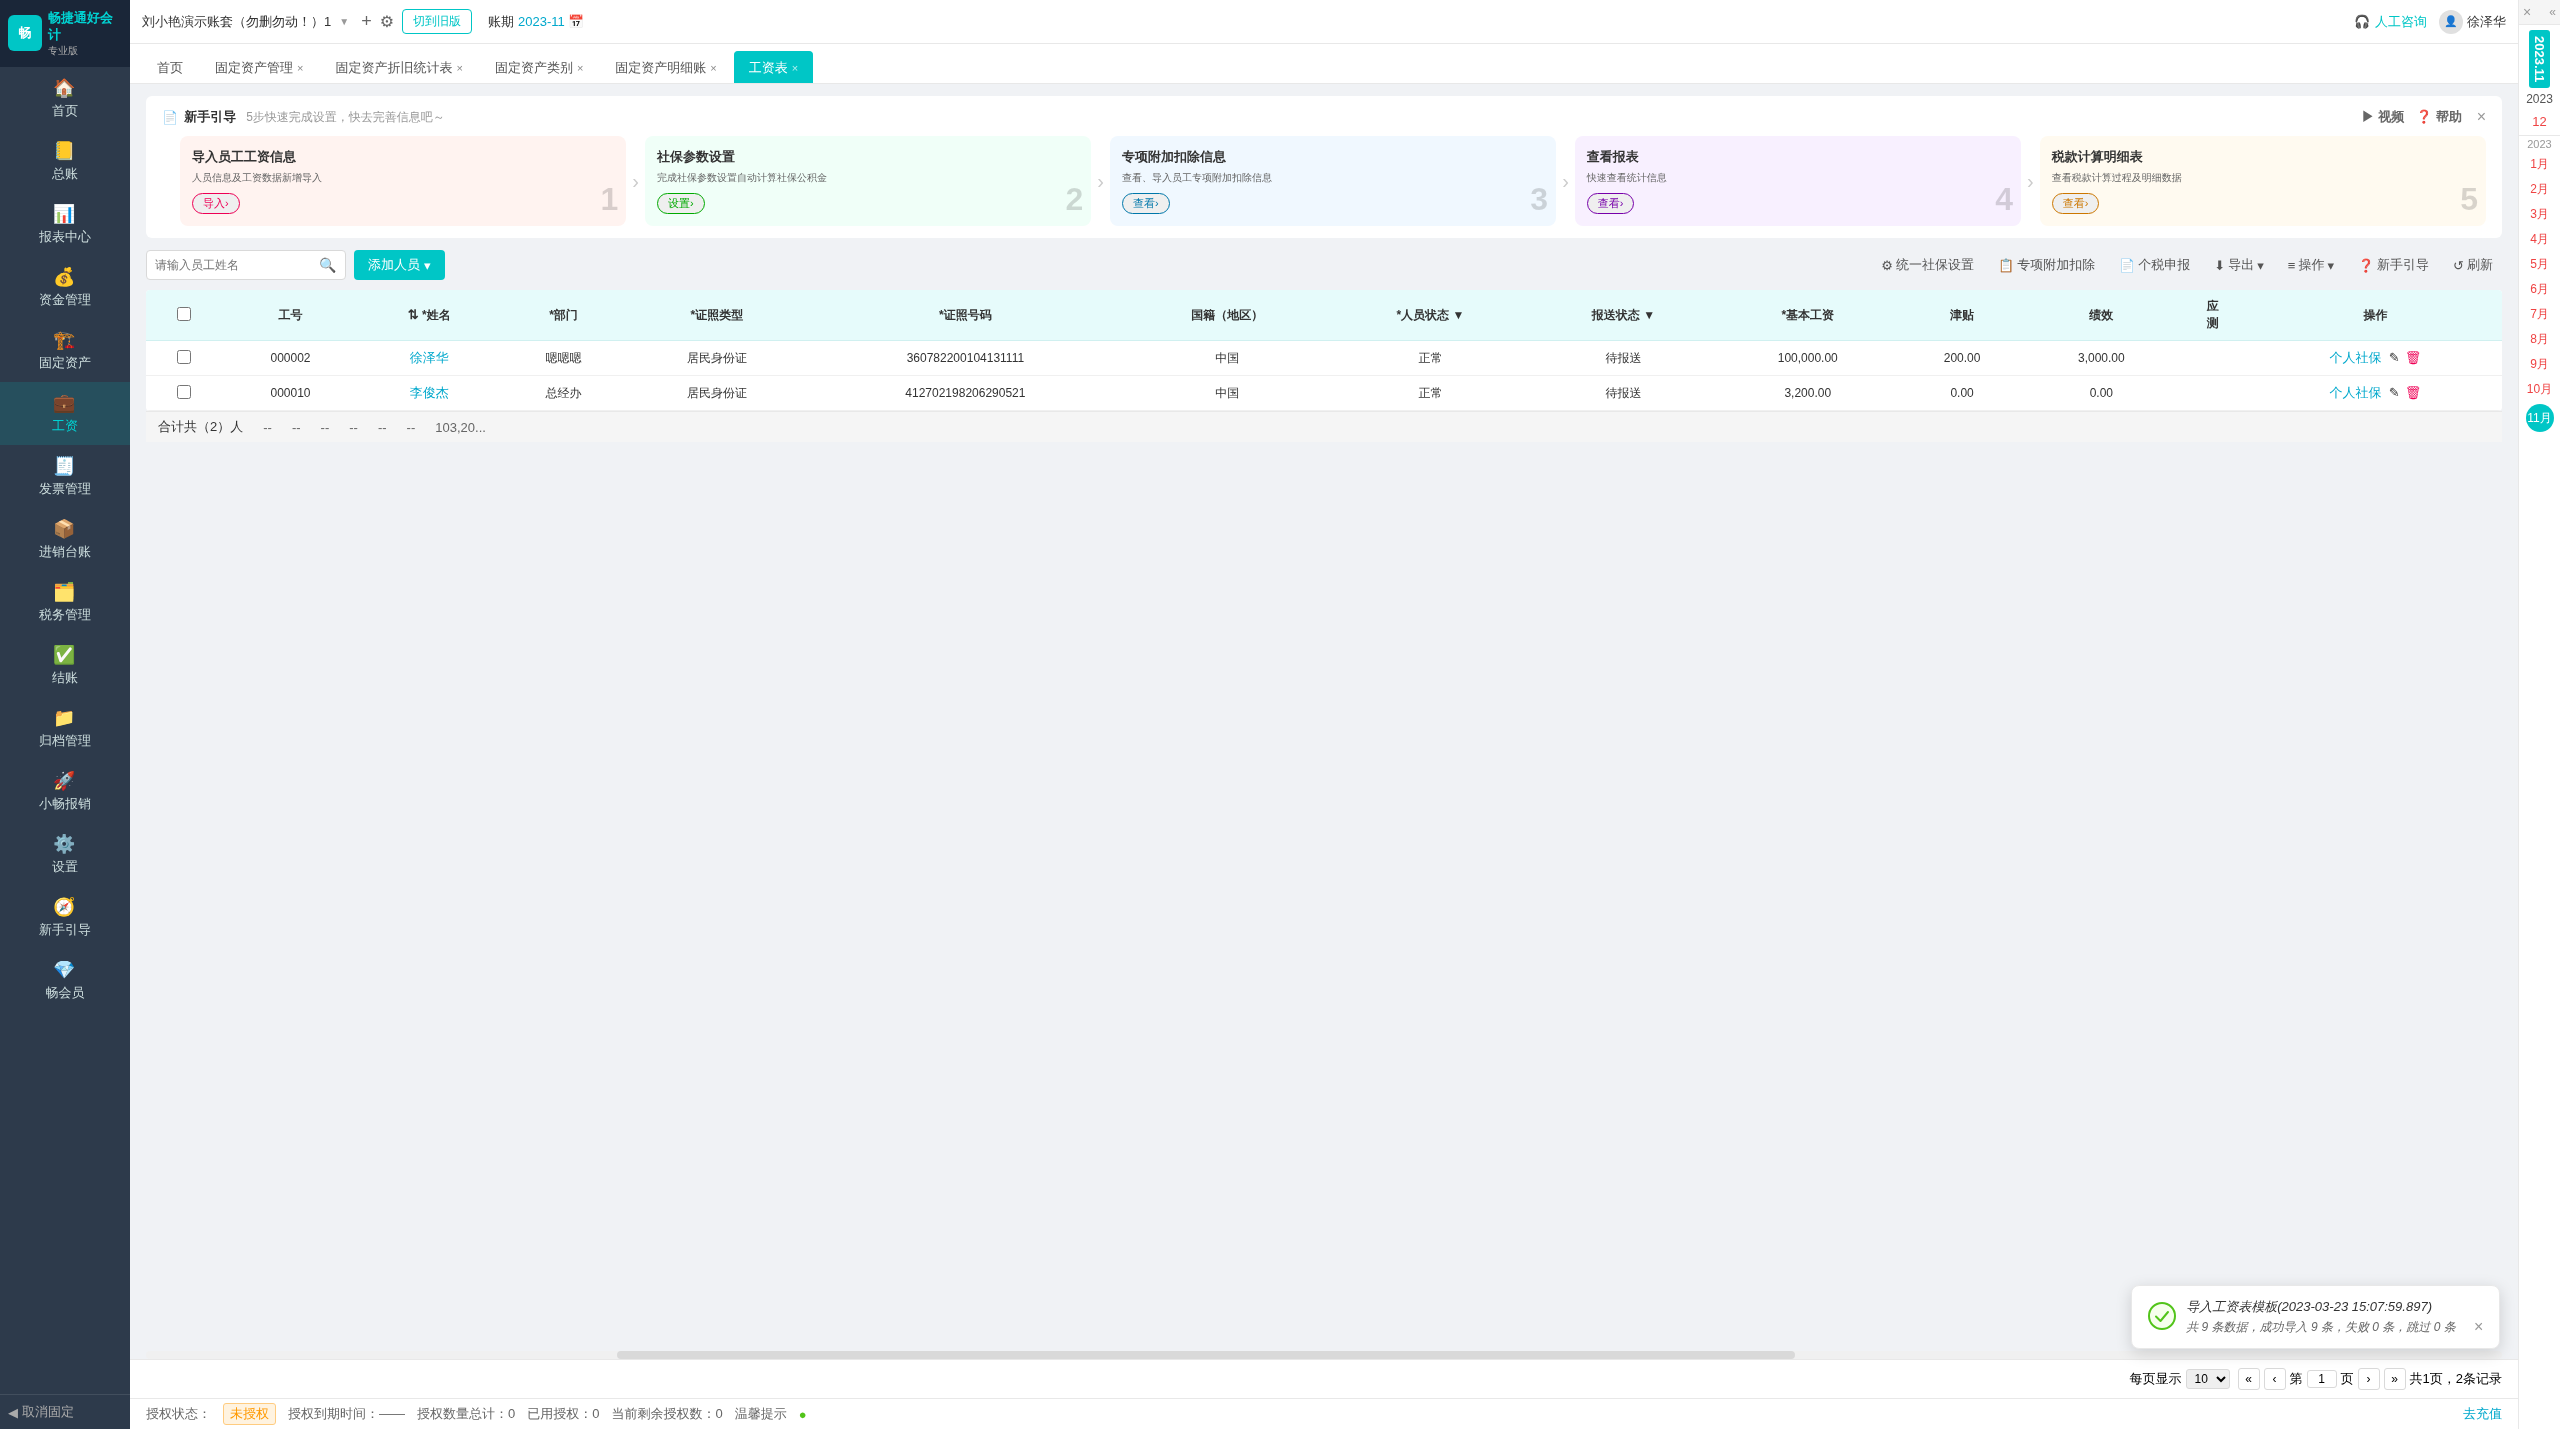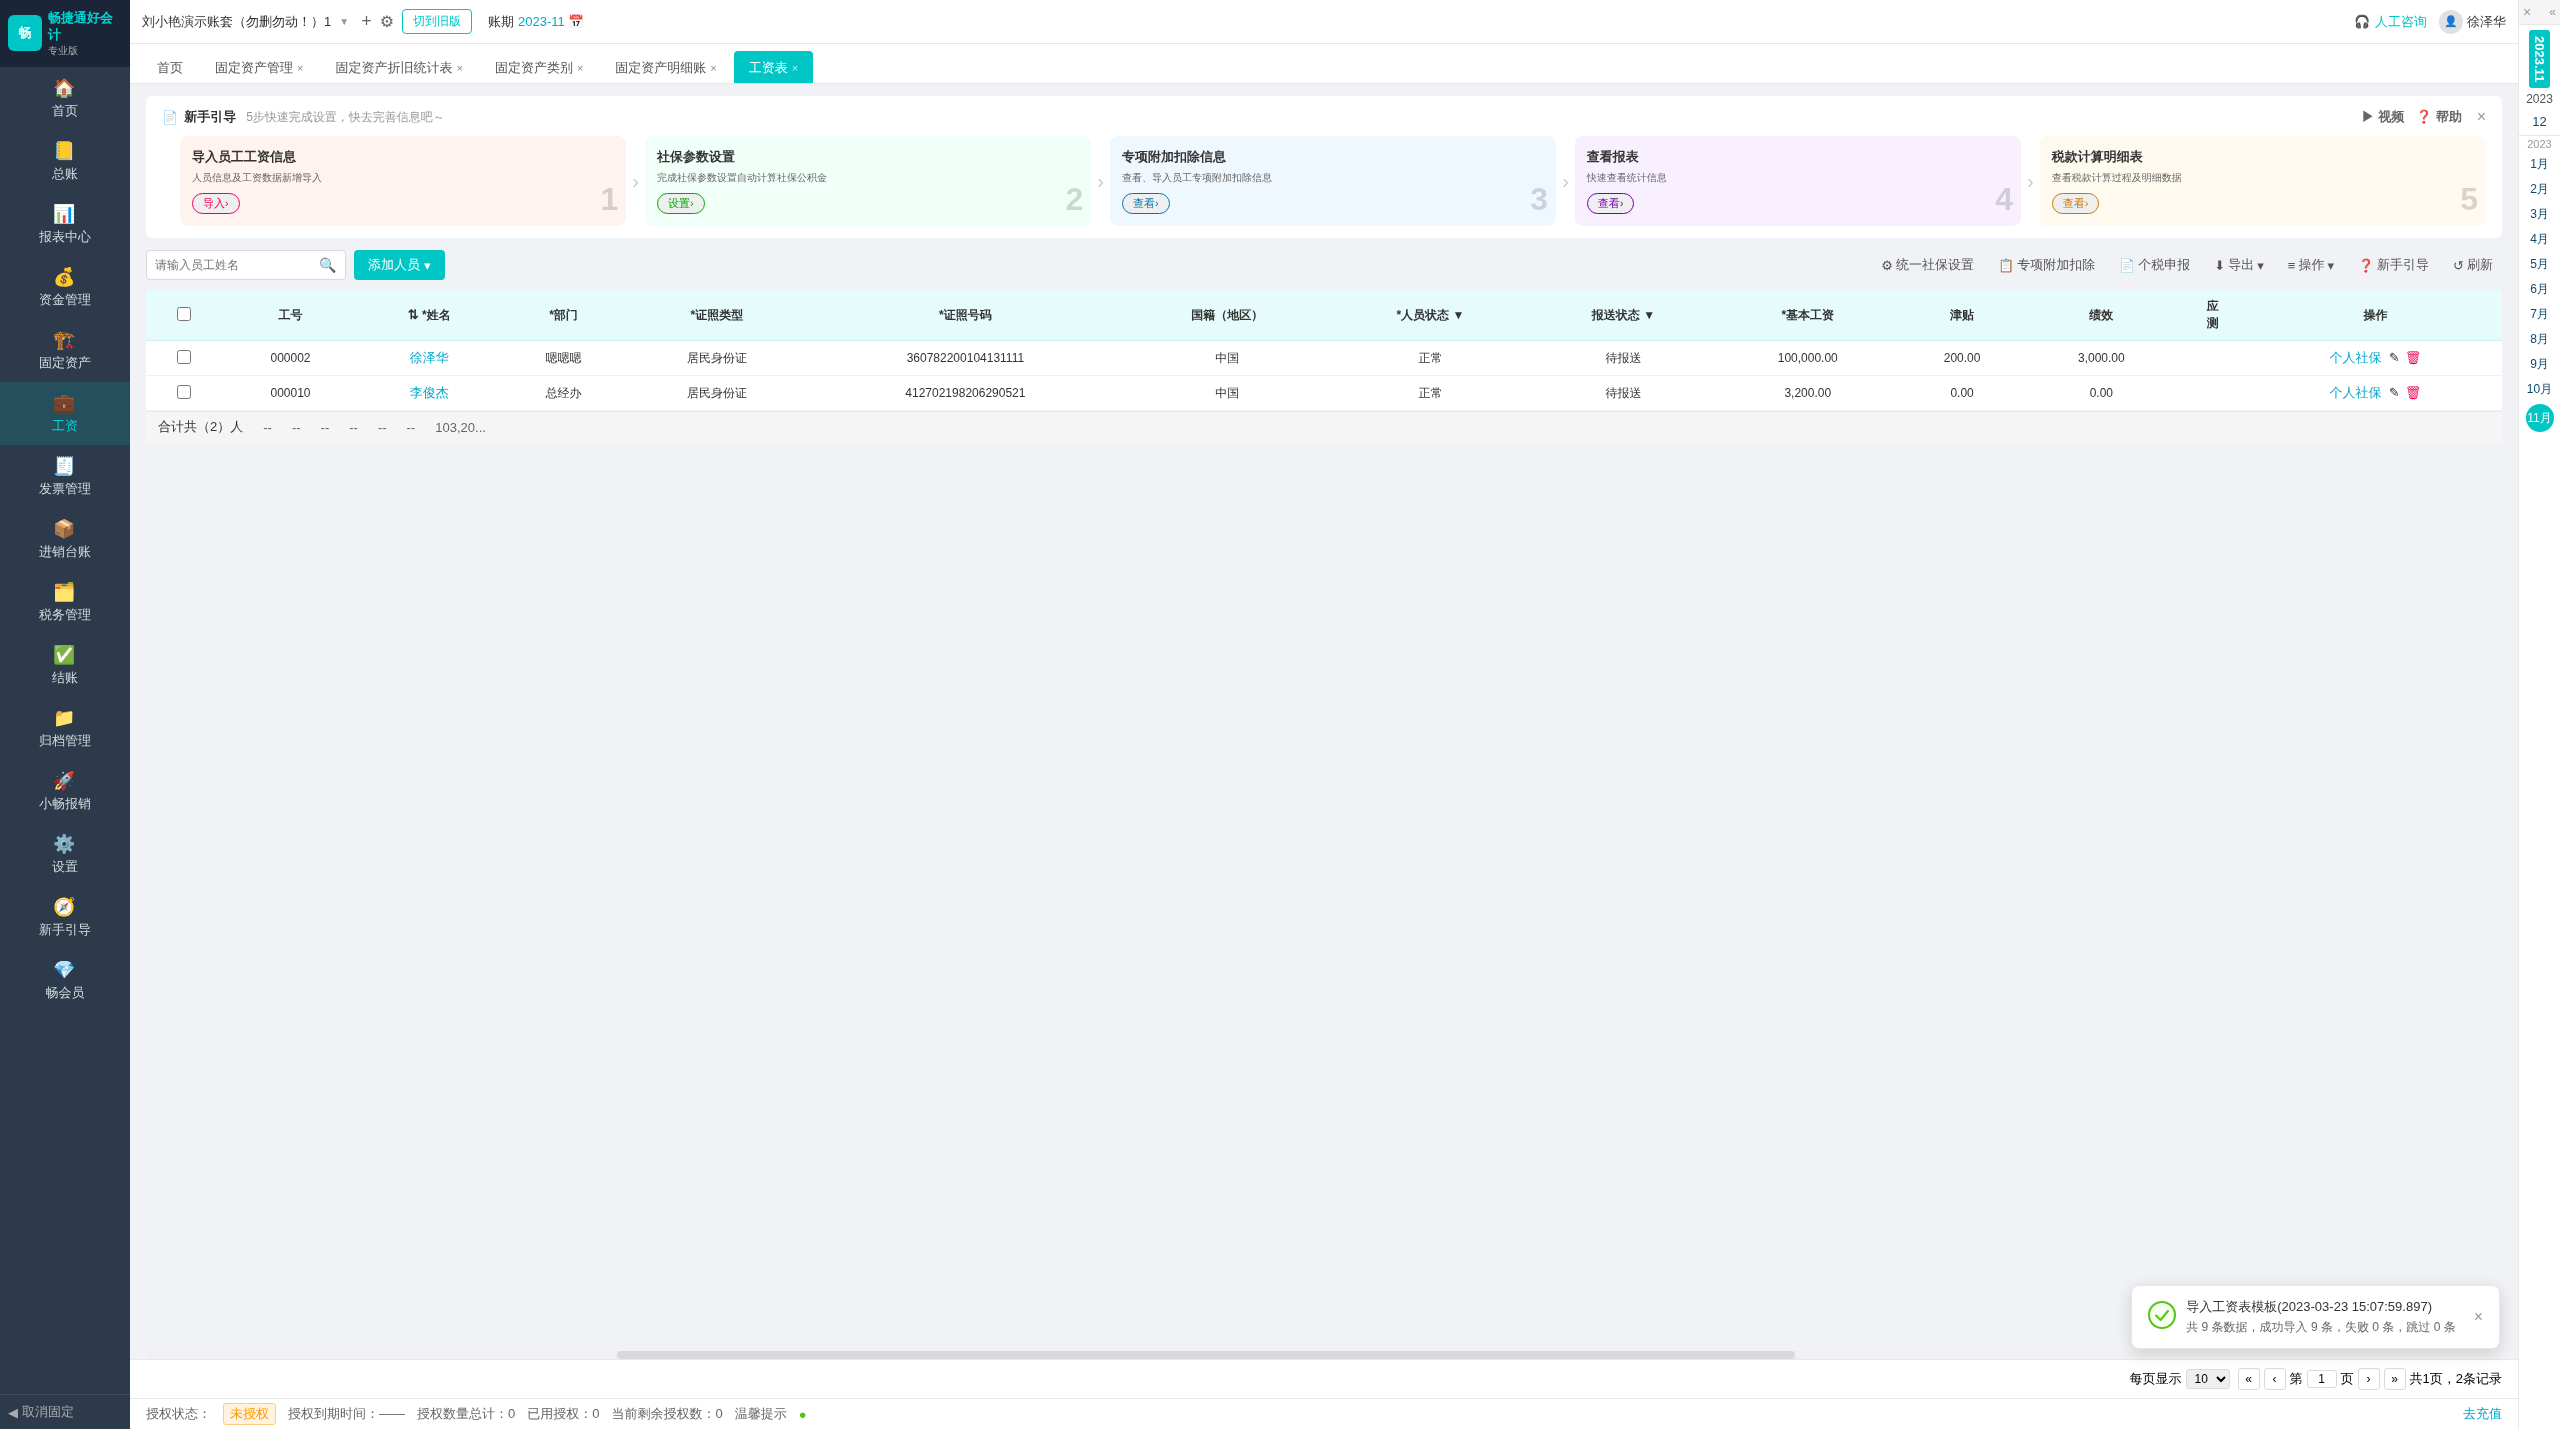--- a/index.html
+++ b/index.html
@@ -206,33 +206,34 @@
       padding: 30px 0 0 0; flex-shrink: 0; font-size: 12px;
       position: relative;
     }
     .cal-year {
       writing-mode: vertical-rl; font-size: 13px; color: #fff;
       background: #00c6c6; border-radius: 3px; padding: 6px 3px;
       margin-bottom: 4px; font-weight: bold; cursor: pointer;
     }
     .cal-month {
       width: 36px; text-align: center; padding: 4px 0; cursor: pointer;
-      color: #0c4a6e; font-size: 12px; border-radius: 3px;
+      color: #ef4444; font-size: 12px; border-radius: 3px;
     }
     .cal-month.active { background: #00c6c6; color: #fff; border-radius: 50%; width: 28px; height: 28px; line-height: 20px; display: flex; align-items: center; justify-content: center; margin: 2px auto; }
     .cal-year-label { font-size: 12px; color: #555; margin-bottom: 4px; }
 
     
     .toast {
       position: fixed; bottom: 80px; right: 60px;
       background: #fff; border-radius: 8px;
       box-shadow: 0 4px 16px rgba(0,0,0,0.15);
-      padding: 12px 16px; display: flex; align-items: center; gap: 10px;
+      padding: 12px 16px; display: flex; align-items: flex-end; gap: 10px;
       min-width: 320px; max-width: 400px;
       border: 1px solid #e8e8e8;
+      font-style: italic;
     }
     .toast-icon { color: #52c41a; font-size: 24px; flex-shrink: 0; margin-top: 2px; }
     .toast-content { flex: 1; }
     .toast-title { font-size: 13px; color: #333; font-weight: 500; margin-bottom: 3px; }
     .toast-desc { font-size: 12px; color: #666; }
     .toast-close { color: #999; cursor: pointer; font-size: 16px; margin-left: 8px; }
   </style>
 </head>
 <body>
 

